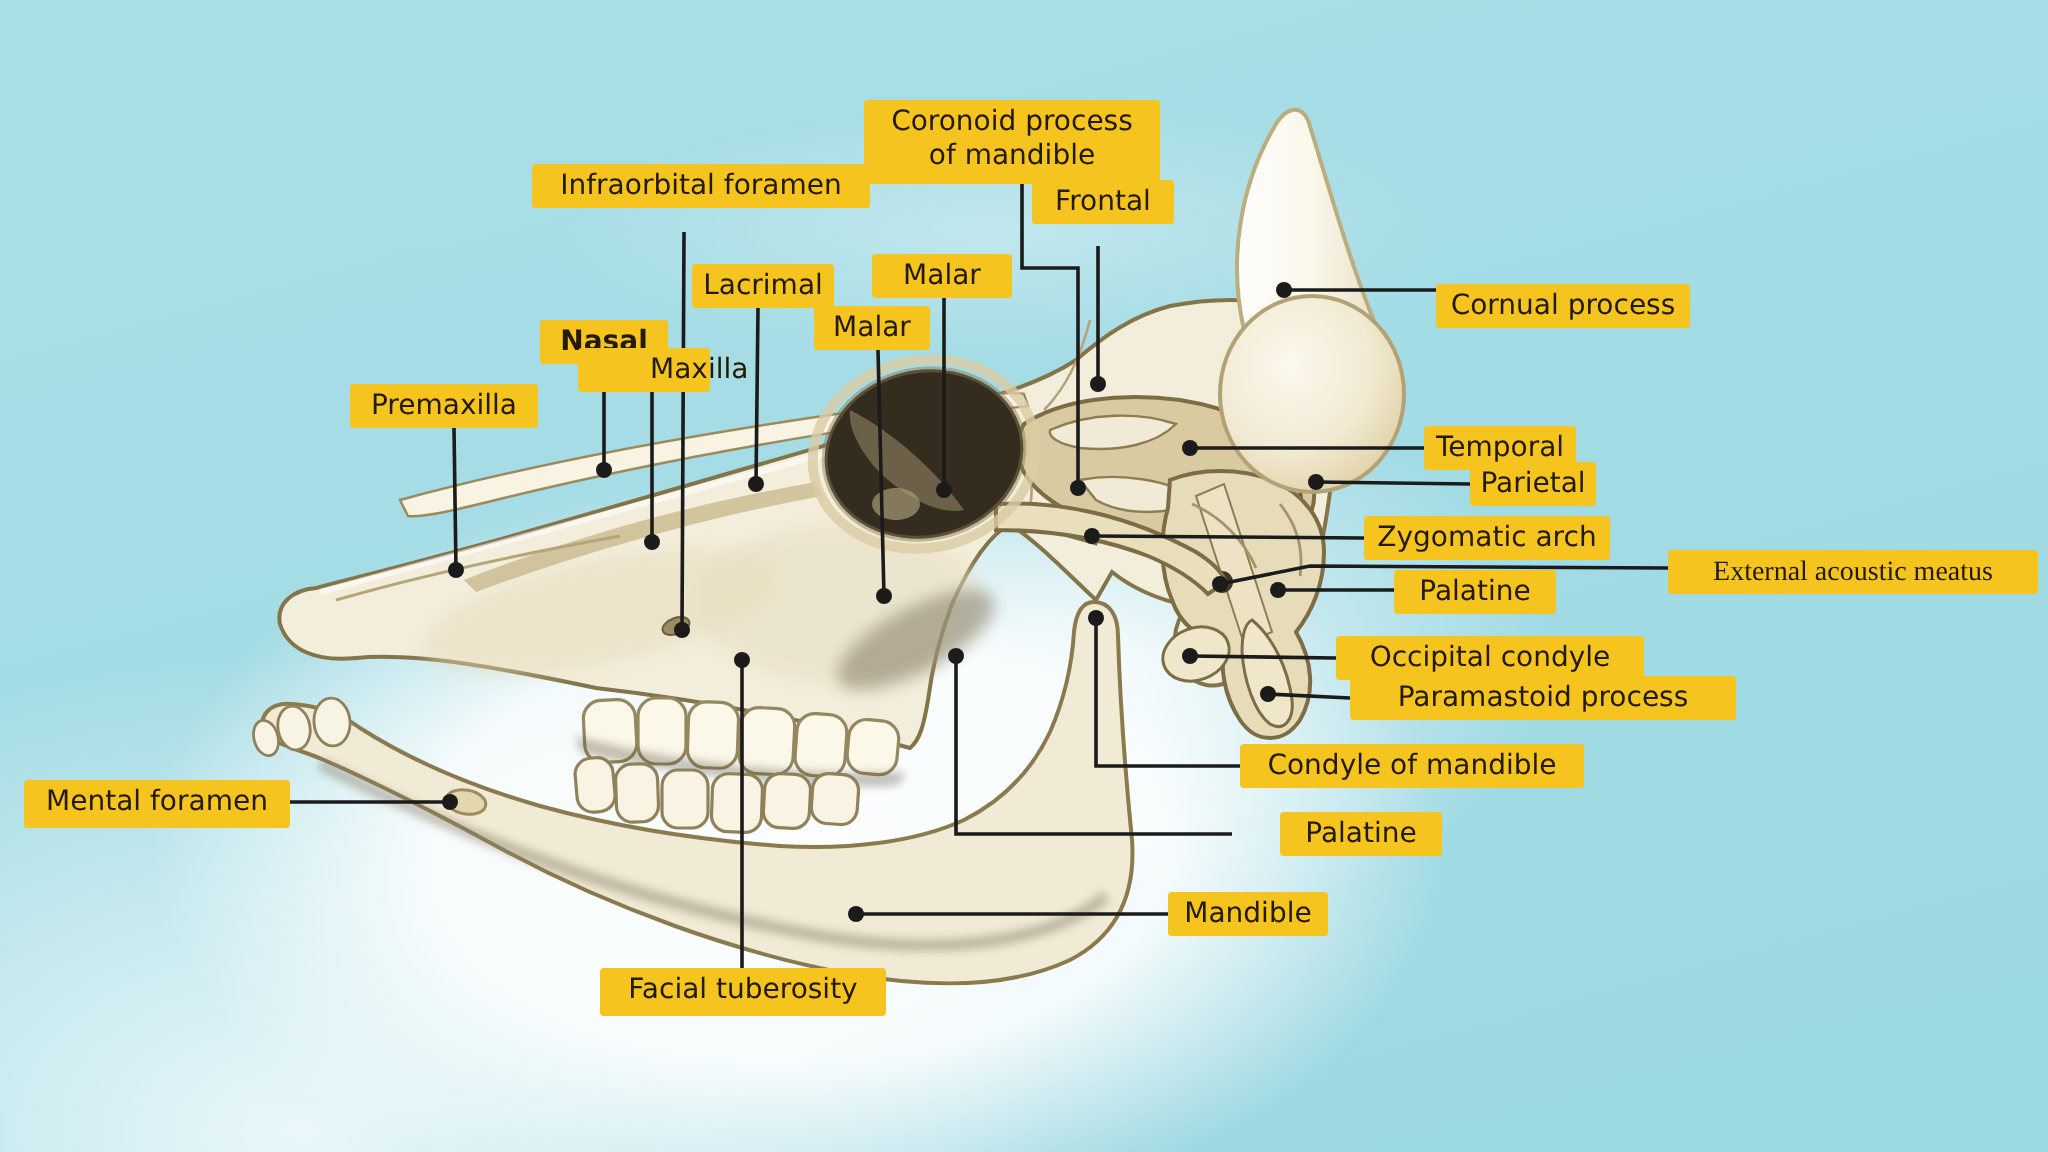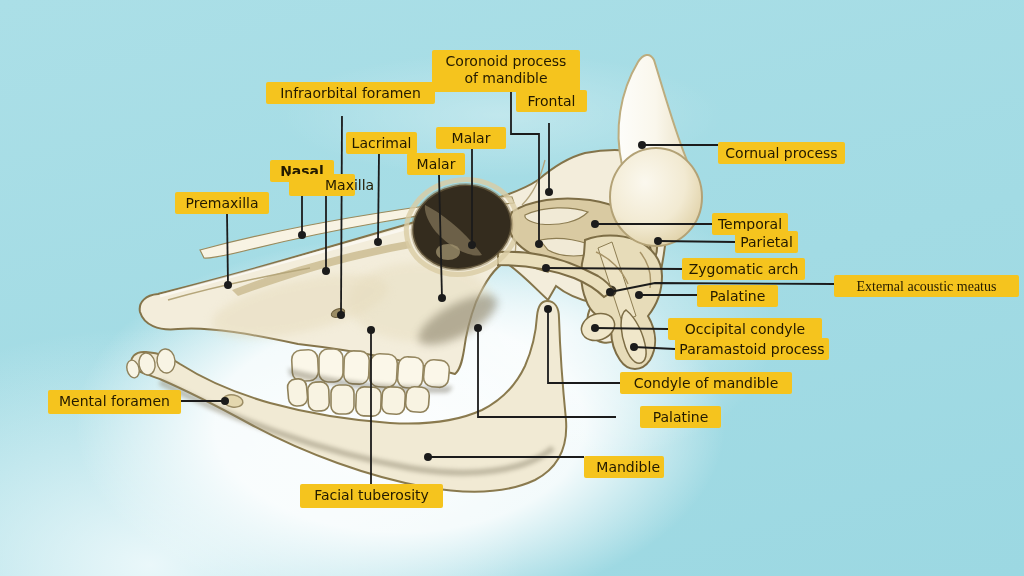--- a/index.html
+++ b/index.html
@@ -194,20 +194,20 @@
       <div class="label" style="left: 270px; top: 160px; width: 64px; min-height: 22px; font-weight: bold;">Nasal</div>
       <div class="label" style="left: 407px; top: 153px; width: 58px; min-height: 22px;">Malar</div>
       <div class="label" style="left: 289px; top: 174px; width: 66px; min-height: 22px; padding-left: 36px;">Maxilla</div>
       <div class="label" style="left: 175px; top: 192px; width: 94px; min-height: 22px;">Premaxilla</div>
       <div class="label" style="left: 712px; top: 213px; width: 76px; min-height: 22px;">Temporal</div>
       <div class="label" style="left: 735px; top: 231px; width: 63px; min-height: 22px;">Parietal</div>
       <div class="label" style="left: 682px; top: 258px; width: 123px; min-height: 22px;">Zygomatic arch</div>
       <div class="label" style="left: 834px; top: 275px; width: 185px; min-height: 22px; font-family: Liberation Serif, serif;">External acoustic meatus</div>
       <div class="label" style="left: 697px; top: 285px; width: 81px; min-height: 22px;">Palatine</div>
       <div class="label" style="left: 668px; top: 318px; width: 154px; min-height: 22px;">Occipital condyle</div>
-      <div class="label" style="left: 675px; top: 338px; width: 154px; min-height: 22px;">Paramastoid process</div>
+      <div class="label" style="left: 675px; top: 338px; width: 193px; min-height: 22px;">Paramastoid process</div>
       <div class="label" style="left: 620px; top: 372px; width: 172px; min-height: 22px;">Condyle of mandible</div>
-      <div class="label" style="left: 12px; top: 390px; width: 133px; min-height: 24px; margin-left: 36px;">Mental foramen</div>
+      <div class="label" style="left: 12px; top: 390px; width: 133px; min-height: 24px;">Mental foramen</div>
       <div class="label" style="left: 616px; top: 406px; width: 81px; min-height: 22px; margin-left: 24px;">Palatine</div>
-      <div class="label" style="left: 584px; top: 456px; width: 80px; min-height: 22px; text-align: right;">Mandible</div>
+      <div class="label" style="left: 584px; top: 446px; width: 80px; min-height: 22px;">Mandible</div>
       <div class="label" style="left: 300px; top: 484px; width: 143px; min-height: 24px;">Facial tuberosity</div>
     </div>
 </div>
 
 </body></html>

